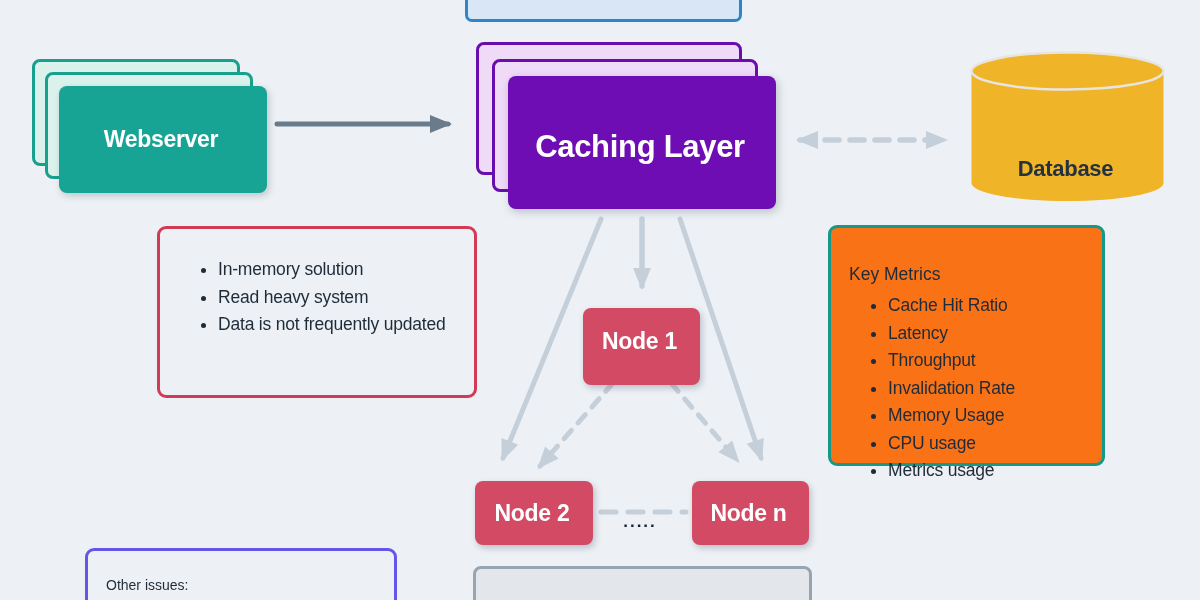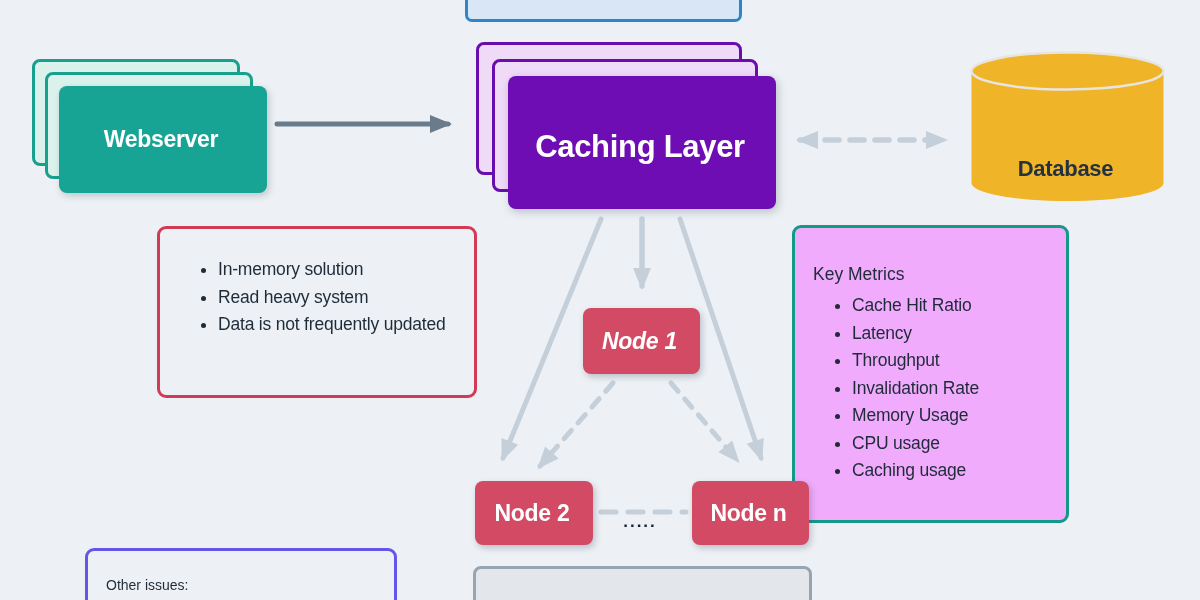--- a/index.html
+++ b/index.html
@@ -28,29 +28,29 @@
   .cl-back{left:476px;top:42px;width:266px;height:133px;background:#EFDAF7;border:3px solid #6A0DAD;border-radius:8px;}
   .cl-mid{left:492px;top:59px;width:266px;height:133px;background:#EFDAF7;border:3px solid #6A0DAD;border-radius:8px;}
   .cl-front{left:508px;top:76px;width:268px;height:133px;background:#6E0DB4;border-radius:8px;box-shadow:2px 3px 8px rgba(30,50,70,.25);}
   .cl-front .shape-label{top:53px;font-size:31px;color:#fff;}
   
   .db{left:969px;top:50px;width:197px;height:160px;}
   .db .shape-label{top:78px;font-size:22px;color:#25313E;font-weight:600;margin-top:28px;}
   
   .panel{border-radius:9px;}
   .scenarios{left:157px;top:226px;width:320px;height:172px;border:3px solid #D23B55;padding:20px 10px 0 19px;}
-  .metrics{left:792px;top:225px;width:277px;height:298px;border:3px solid #149888;background:#f0abfc;padding:36px 8px 0 18px;}
+  .metrics{left:828px;top:225px;width:277px;height:241px;border:3px solid #149888;background:#f97316;padding:36px 8px 0 18px;}
   .other{left:85px;top:548px;width:312px;height:80px;border:3px solid #6456E8;padding:26px 10px 0 18px;}
   .panel-title{font-size:17.5px;font-weight:500;}
   .panel ul{margin:7px 0 0 0;padding-left:39px;list-style:disc;}
   .panel li{font-size:17.5px;font-weight:500;line-height:27.5px;letter-spacing:-0.2px;}
   
   .node{background:#D34A64;border-radius:8px;box-shadow:2px 3px 6px rgba(30,50,70,.25);}
   .node .shape-label{color:#fff;font-size:23px;}
-  .node1{left:583px;top:308px;width:117px;height:66px;font-style:italic;}
+  .node1{left:583px;top:308px;width:117px;height:77px;}
   .node1 .shape-label{top:20px;}
   .node2{left:475px;top:481px;width:118px;height:64px;}
   .node2 .shape-label{top:19px;}
   .noden{left:692px;top:481px;width:117px;height:64px;}
   .noden .shape-label{top:19px;text-align:center;}
   
   .dots{left:608px;top:512px;width:64px;text-align:center;font-size:17px;font-weight:bold;letter-spacing:2px;color:#18222E;}
   
   .gray-box{left:473px;top:566px;width:339px;height:60px;background:#E3E7EB;border:3px solid #97A5B2;border-radius:8px;}
 </style>
@@ -113,21 +113,21 @@
 
   <div class="abs panel metrics">
     <div class="panel-title">Key Metrics</div>
     <ul>
         <li>Cache Hit Ratio</li>
         <li>Latency</li>
         <li>Throughput</li>
         <li>Invalidation Rate</li>
         <li>Memory Usage</li>
         <li>CPU usage</li>
-        <li>Caching usage</li>
+        <li>Metrics usage</li>
       </ul>
   </div>
 
   <div class="abs node node1">
     <div class="shape-label">Node 1</div>
   </div>
   <div class="abs node node2">
     <div class="shape-label">Node 2</div>
   </div>
   <div class="abs node noden">

